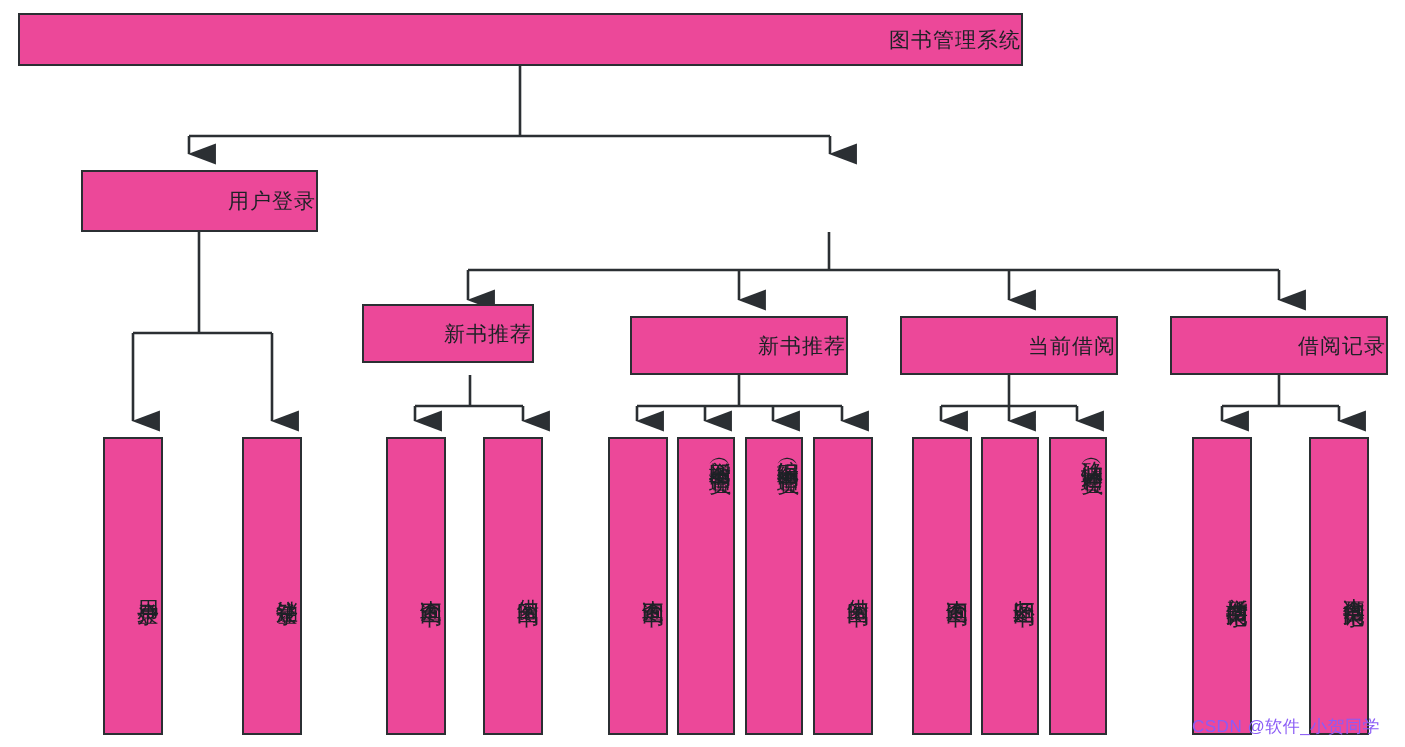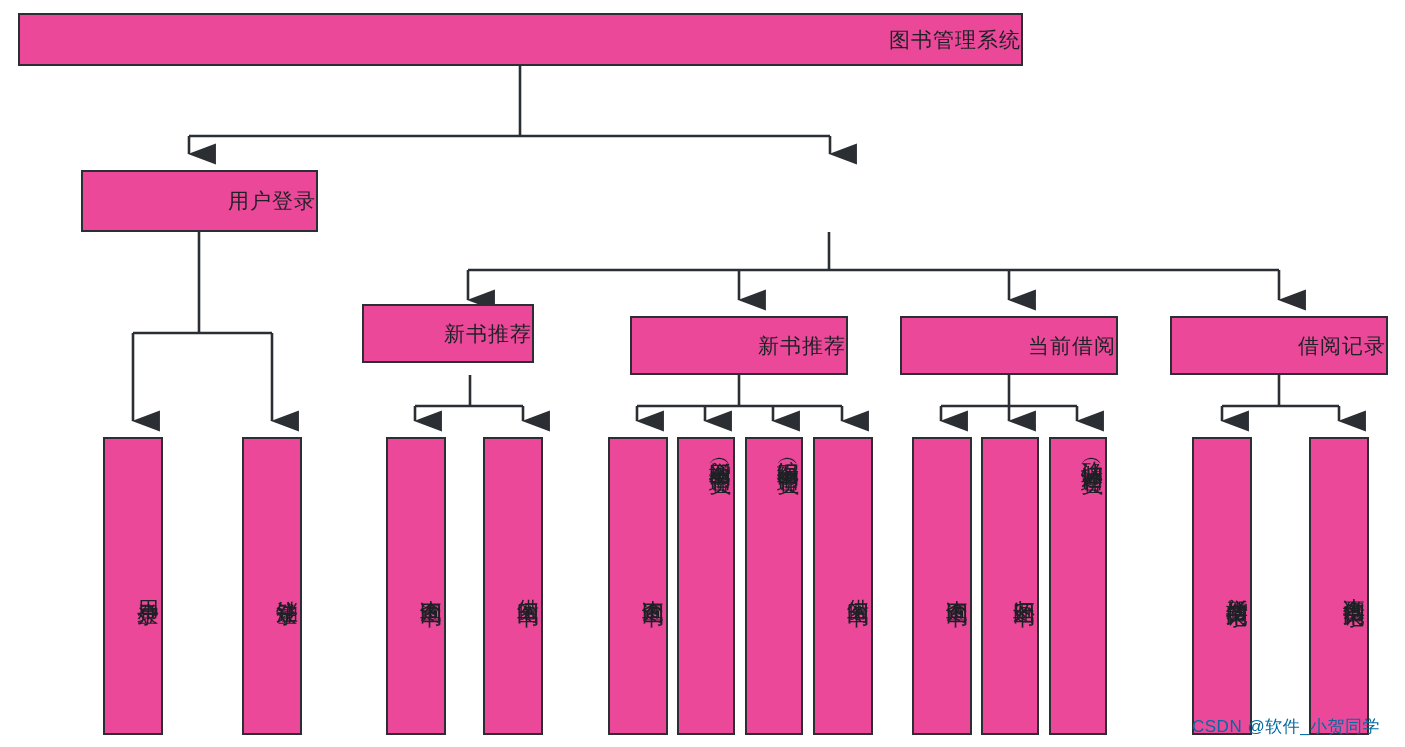--- a/index.html
+++ b/index.html
@@ -51,21 +51,21 @@
     align-items:flex-start;
     padding-top:4px;
   }
   .node.leaf.centered{
     align-items:center;
     padding-top:0;
   }
   .watermark{
     position:absolute;
     font-size:17px;
-    color:#0369a1;
+    color:#8b5cf6;
     letter-spacing:0.5px;
     white-space:nowrap;
     user-select:none;
   }
 </style>
 </head>
 <body>
 
 <div id="canvas">
 

